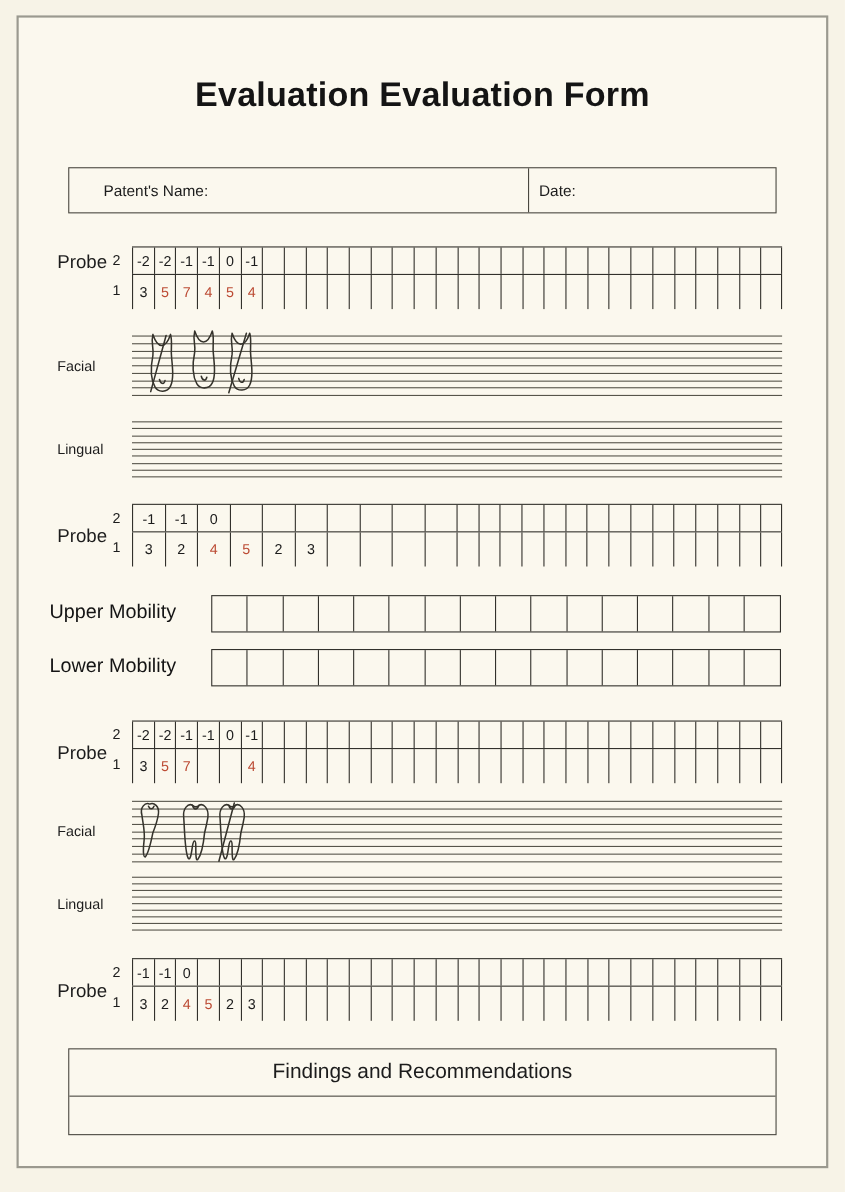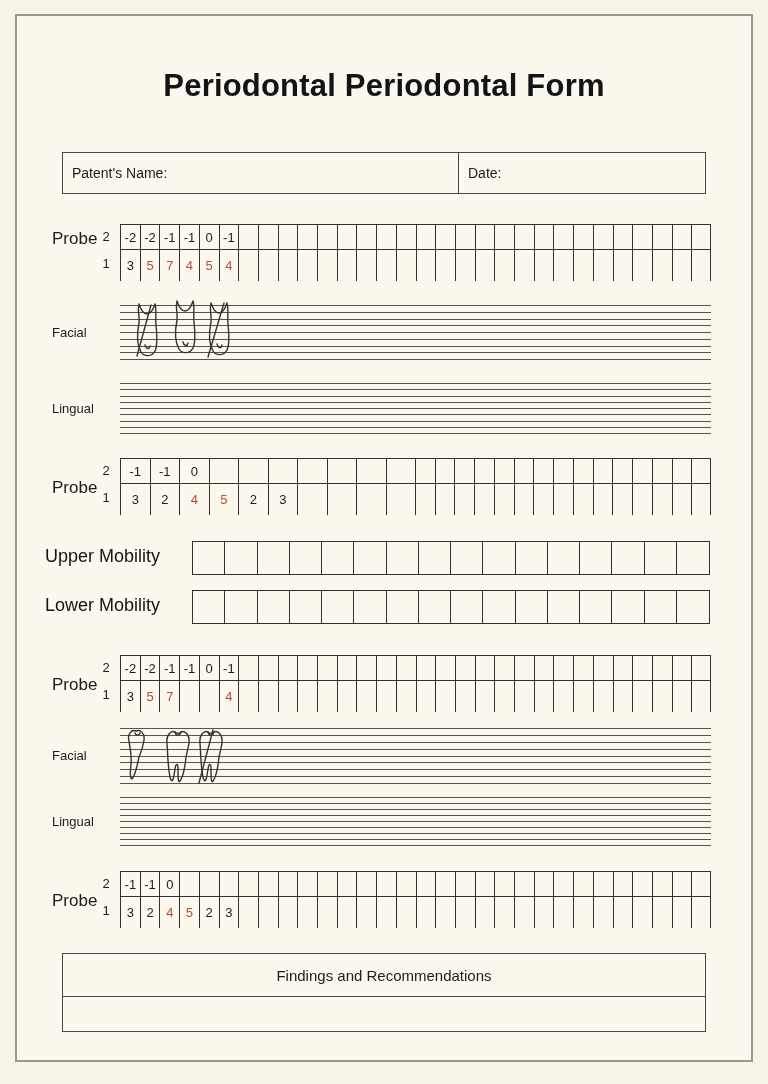--- a/index.html
+++ b/index.html
@@ -14,21 +14,21 @@
     position:absolute;left:15px;top:14px;right:15px;bottom:22px;
     border:2px solid #9b998f;background:#fbf8ee;
   }
   .title{
     position:absolute;top:68px;left:0;width:768px;text-align:center;
     font-size:31px;font-weight:bold;color:#141414;letter-spacing:.2px;
   }
   
   .patient-box{
     position:absolute;left:62px;top:152px;width:644px;height:42px;
-    border:1.5px solid #4a4840;display:flex;box-sizing:border-box;background:#fbf8ee;
+    border:1.5px solid #4a4840;display:flex;box-sizing:border-box;background:#fbf8ee;padding-left:22px;
   }
   .patient-cell{width:396px;border-right:1.5px solid #4a4840;display:flex;align-items:center;padding-left:9px;font-size:14px;box-sizing:border-box;}
   .date-cell{flex:1;display:flex;align-items:center;padding-left:9px;font-size:14px;}
   
   .probe-section{position:absolute;left:0;width:768px;height:60px;}
   .probe-label{position:absolute;left:52px;font-size:17px;}
   .row-num{position:absolute;left:98px;width:16px;text-align:center;font-size:13px;}
   .probe-table{position:absolute;left:120px;width:591px;border-top:1.5px solid #32312c;box-sizing:border-box;}
   .probe-row{display:grid;}
   .probe-row.top{height:24px;border-bottom:1.5px solid #32312c;}
@@ -50,29 +50,29 @@
   .mobility-section{position:absolute;left:0;width:632px;height:36px;}
   .mobility-label{position:absolute;left:45px;top:5px;font-size:18px;color:#141414;}
   .mobility-box{
     position:absolute;left:192px;top:0;width:518px;height:34px;
     border:1.5px solid #32312c;display:grid;grid-template-columns:repeat(16,1fr);box-sizing:border-box;
   }
   .mobility-cell{border-right:1px solid #32312c;}
   .mobility-cell:last-child{border-right:none;}
   
   .findings{position:absolute;left:62px;top:953px;width:644px;height:79px;border:1.5px solid #4a4840;box-sizing:border-box;background:#fbf8ee;}
-  .findings-header{height:43px;border-bottom:1.5px solid #4a4840;display:flex;align-items:center;justify-content:center;font-size:15px;box-sizing:border-box;}
+  .findings-header{height:43px;border-bottom:1.5px solid #4a4840;display:flex;align-items:center;justify-content:center;font-size:19px;box-sizing:border-box;}
   .findings-body{height:33px;}
 </style>
 </head>
 <body>
 
 <div class="frame"></div>
 
-<div class="title">Periodontal Periodontal Form</div>
+<div class="title">Evaluation Evaluation Form</div>
 
 <div class="patient-box">
   <div class="patient-cell">
     <span>Patent's Name:</span>
   </div>
   <div class="date-cell">
     <span>Date:</span>
   </div>
 </div>
 

